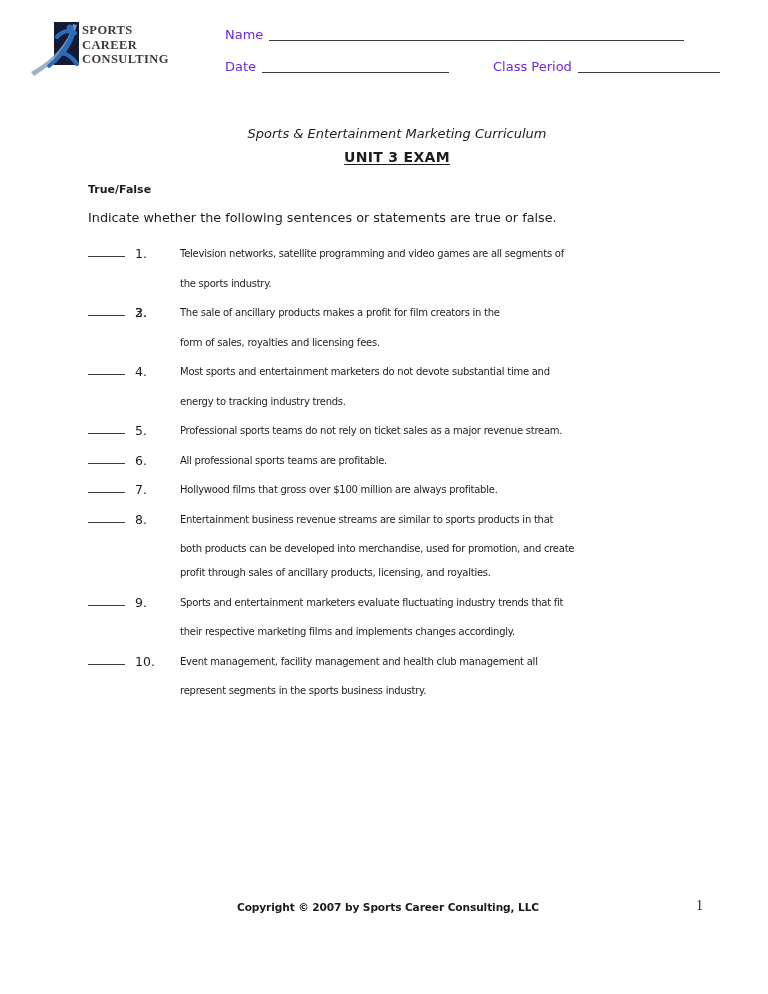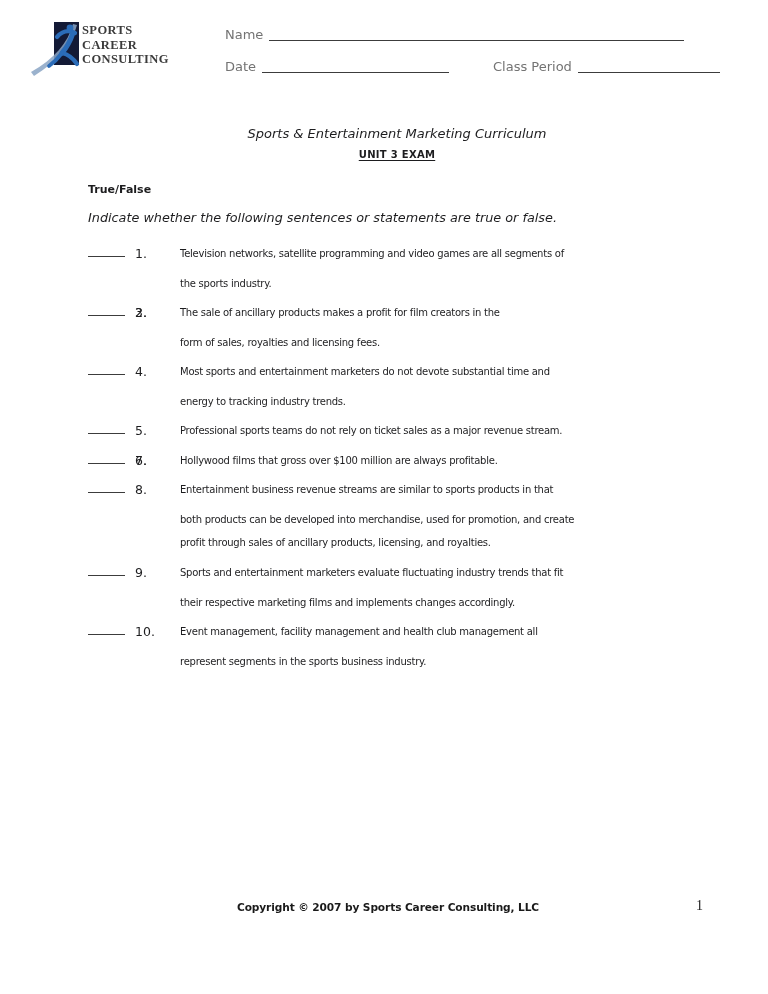--- a/index.html
+++ b/index.html
@@ -17,47 +17,47 @@
   
   .logo-svg { position: absolute; left: 30px; top: 16px; width: 70px; height: 72px; }
   .logo-text {
     position: absolute; left: 82px; top: 23px;
     font-family: "Liberation Serif", serif;
     font-size: 12.5px; font-weight: 600; line-height: 14.5px;
     letter-spacing: 0.4px; color: #3b3b3b;
   }
 
   
-  .field-row { position: absolute; font-size: 13px; color: #737373; white-space: nowrap; }
+  .field-row { position: absolute; font-size: 13px; color: #6d28d9; white-space: nowrap; }
   .row-name { left: 225px; top: 27px; }
   .row-date { left: 225px; top: 59px; }
   .label-class { position: absolute; left: 493px; top: 59px; font-size: 13px; }
   .rule {
     display: inline-block;
     border-bottom: 1.2px solid #3c3c3c;
     height: 14px;
     vertical-align: -2px;
     margin-left: 6px;
   }
   .rule-name  { width: 415px; }
   .rule-date  { width: 187px; }
   .rule-class { width: 142px; }
 
   
   .title-block { position: absolute; left: 88px; width: 618px; text-align: center; }
   .curriculum-title { top: 120px; font-size: 13px; font-style: italic; }
   .exam-title {
-    top: 149px; font-size: 10px; font-weight: bold;
+    top: 149px; font-size: 14px; font-weight: bold;
     letter-spacing: 0.3px;
   }
   .exam-title span { text-decoration: underline; text-underline-offset: 2px; }
 
   
   .section-heading { position: absolute; left: 88px; top: 183px; font-size: 11px; font-weight: bold; }
-  .section-instructions { position: absolute; left: 88px; top: 210px; font-size: 12.8px; font-style: italic; }
+  .section-instructions { position: absolute; left: 88px; top: 210px; font-size: 12.8px; }
 
   
   .questions { position: absolute; left: 88px; top: 239px; width: 626px; }
   .question { position: relative; padding-left: 92px; }
   .question.extra-gap { margin-bottom: 7px; }
   .line { line-height: 29.5px; font-size: 10px; letter-spacing: -0.25px; white-space: nowrap; }
   .line.tight { line-height: 17px; }
   .blank {
     position: absolute; left: 0; top: 10px;
     width: 37px; height: 8px;
@@ -149,20 +149,23 @@
       <div class="question">
     <span class="blank"></span>
     <span class="qnum">5.</span>
     <div class="qlines">
           <div class="line">Professional sports teams do not rely on ticket sales as a major revenue stream.</div>
         </div>
   </div>
       <div class="question">
     <span class="blank"></span>
     <span class="qnum">6.</span>
+    <div class="qlines">
+          <div class="line">All professional sports teams are profitable.</div>
+        </div>
   </div>
       <div class="question">
     <span class="blank"></span>
     <span class="qnum">7.</span>
     <div class="qlines">
           <div class="line">Hollywood films that gross over $100 million are always profitable.</div>
         </div>
   </div>
       <div class="question extra-gap">
     <span class="blank"></span>

